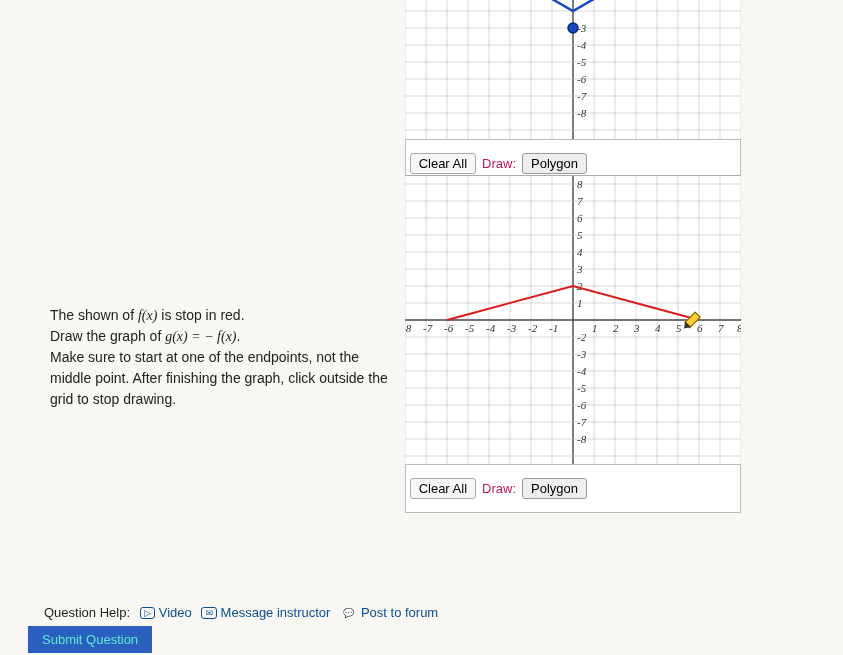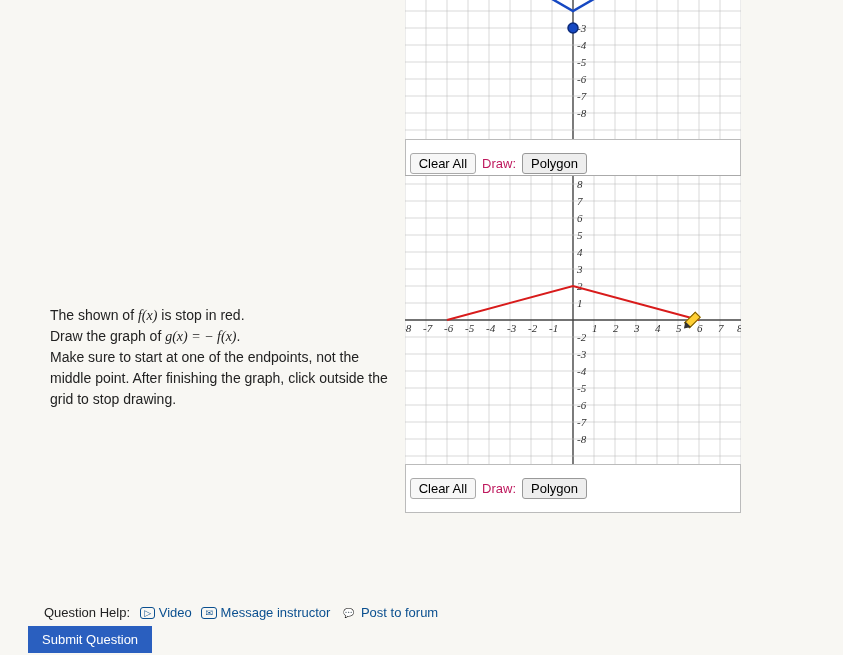--- a/index.html
+++ b/index.html
@@ -99,21 +99,21 @@
       border-radius: 3px;
       font-size: 9px;
       padding: 0 3px;
       vertical-align: 1px;
     }
     .submit-btn {
       position: absolute;
       left: 28px;
       bottom: 2px;
       background: #2a5fbf;
-      color: #ffffff;
+      color: #5eead4;
       border: none;
       padding: 6px 14px;
       font-size: 13px;
       cursor: pointer;
       font-family: inherit;
     }
     svg text {
       font-family: "Times New Roman", serif;
       font-style: italic;
       font-size: 11px;

